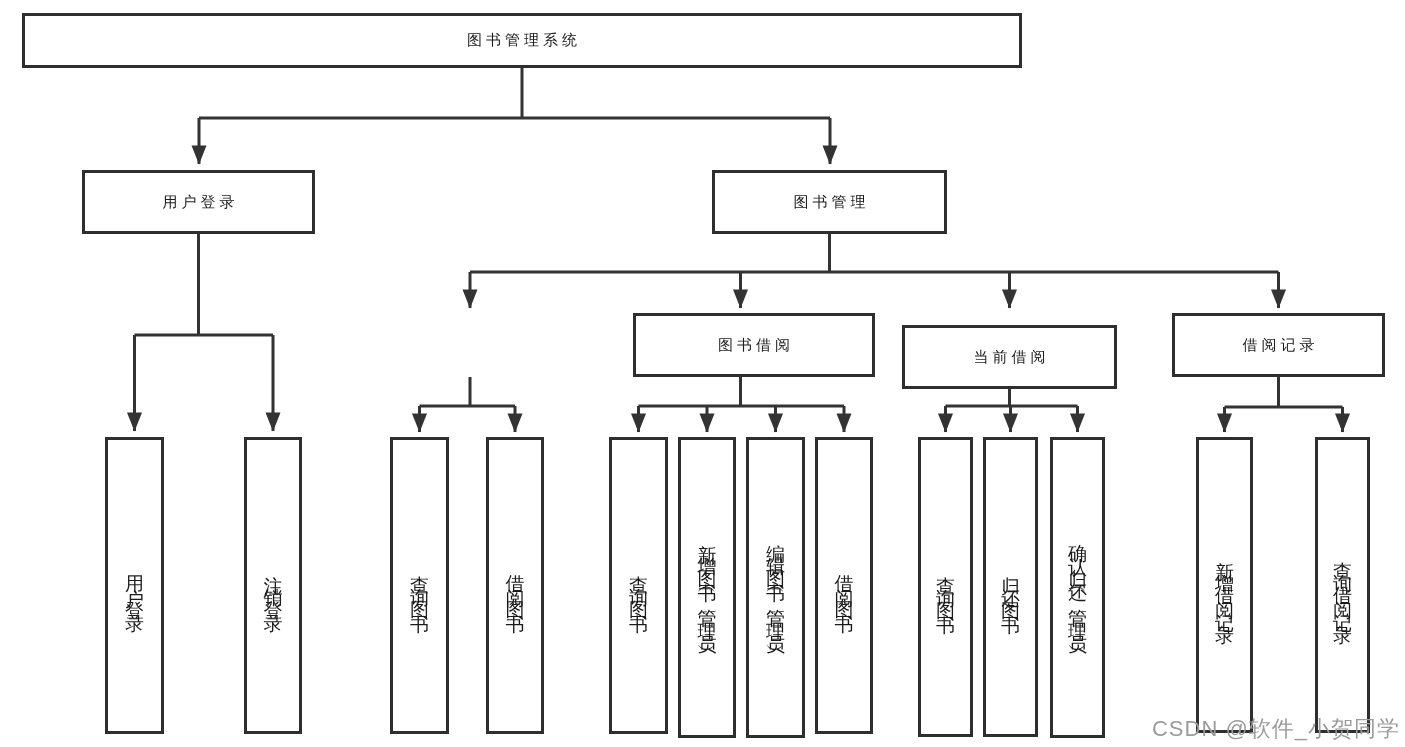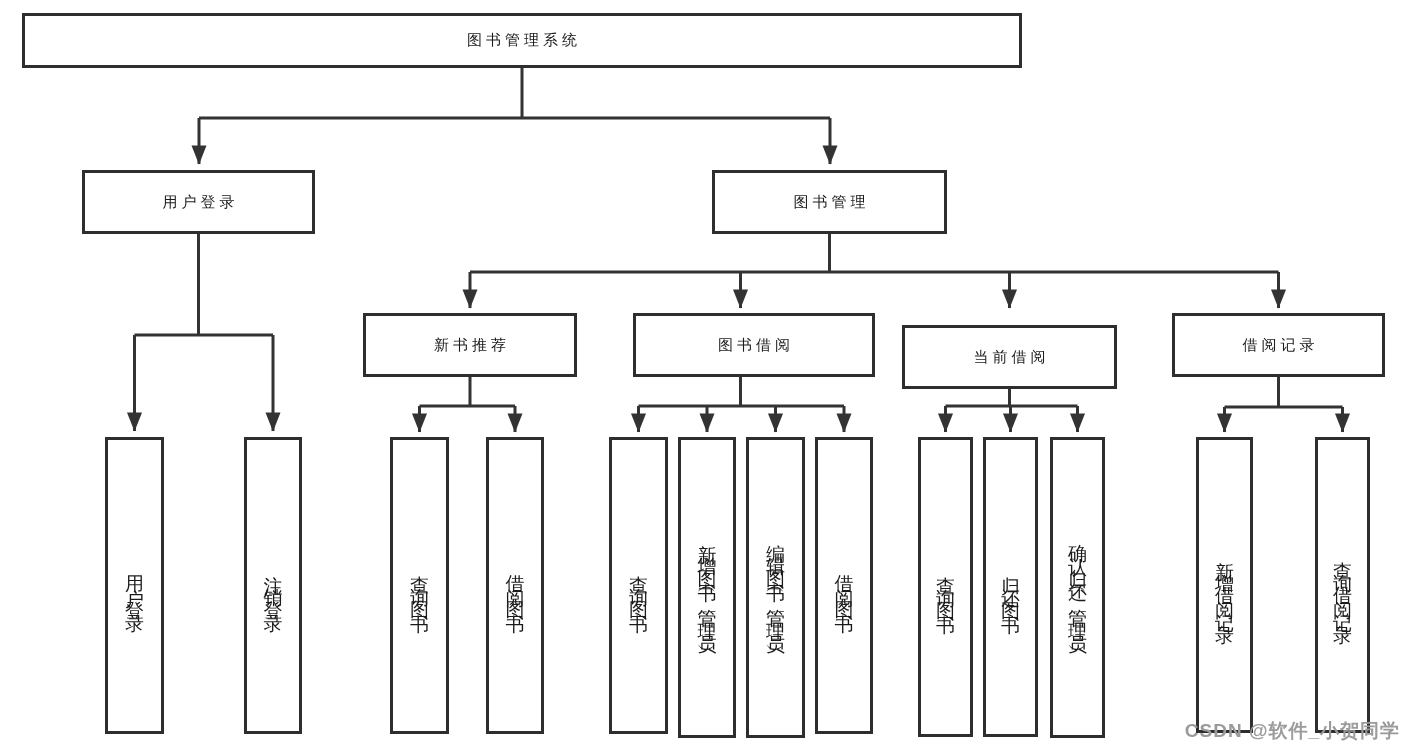--- a/index.html
+++ b/index.html
@@ -43,26 +43,25 @@
     text-orientation: mixed;
     font-size: 19px;
     line-height: 1.05;
     letter-spacing: 13px;
     white-space: nowrap;
   }
   .watermark {
     position: absolute;
     right: 5px;
     bottom: 3px;
-    font-size: 19px;
+    font-size: 22px;
     letter-spacing: 1px;
     color: var(--watermark, #9b9b9b);
     z-index: 3;
     white-space: nowrap;
-    font-weight: bold;
   }
 </style>
 </head>
 <body>
 
 <div class="stage">
 
   <svg class="connectors" width="1405" height="747">
     <defs>
       <marker id="arw" viewBox="0 0 20 16" refX="19" refY="8" markerWidth="20" markerHeight="16" markerUnits="userSpaceOnUse" orient="auto">
@@ -117,23 +116,20 @@
     <span class="hlabel">图书管理系统</span>
   </div>
 
   <div class="box" style="left:82px; top:170px; width:233px; height:64px;">
     <span class="hlabel">用户登录</span>
   </div>
   <div class="box" style="left:712px; top:170px; width:235px; height:64px;">
     <span class="hlabel">图书管理</span>
   </div>
 
-  <div class="box" style="left:363px; top:313px; width:214px; height:64px;">
-    <span class="hlabel">新书推荐</span>
-  </div>
   <div class="box" style="left:633px; top:313px; width:242px; height:64px;">
     <span class="hlabel">图书借阅</span>
   </div>
   <div class="box" style="left:902px; top:325px; width:215px; height:64px;">
     <span class="hlabel">当前借阅</span>
   </div>
   <div class="box" style="left:1172px; top:313px; width:213px; height:64px;">
     <span class="hlabel">借阅记录</span>
   </div>
 

